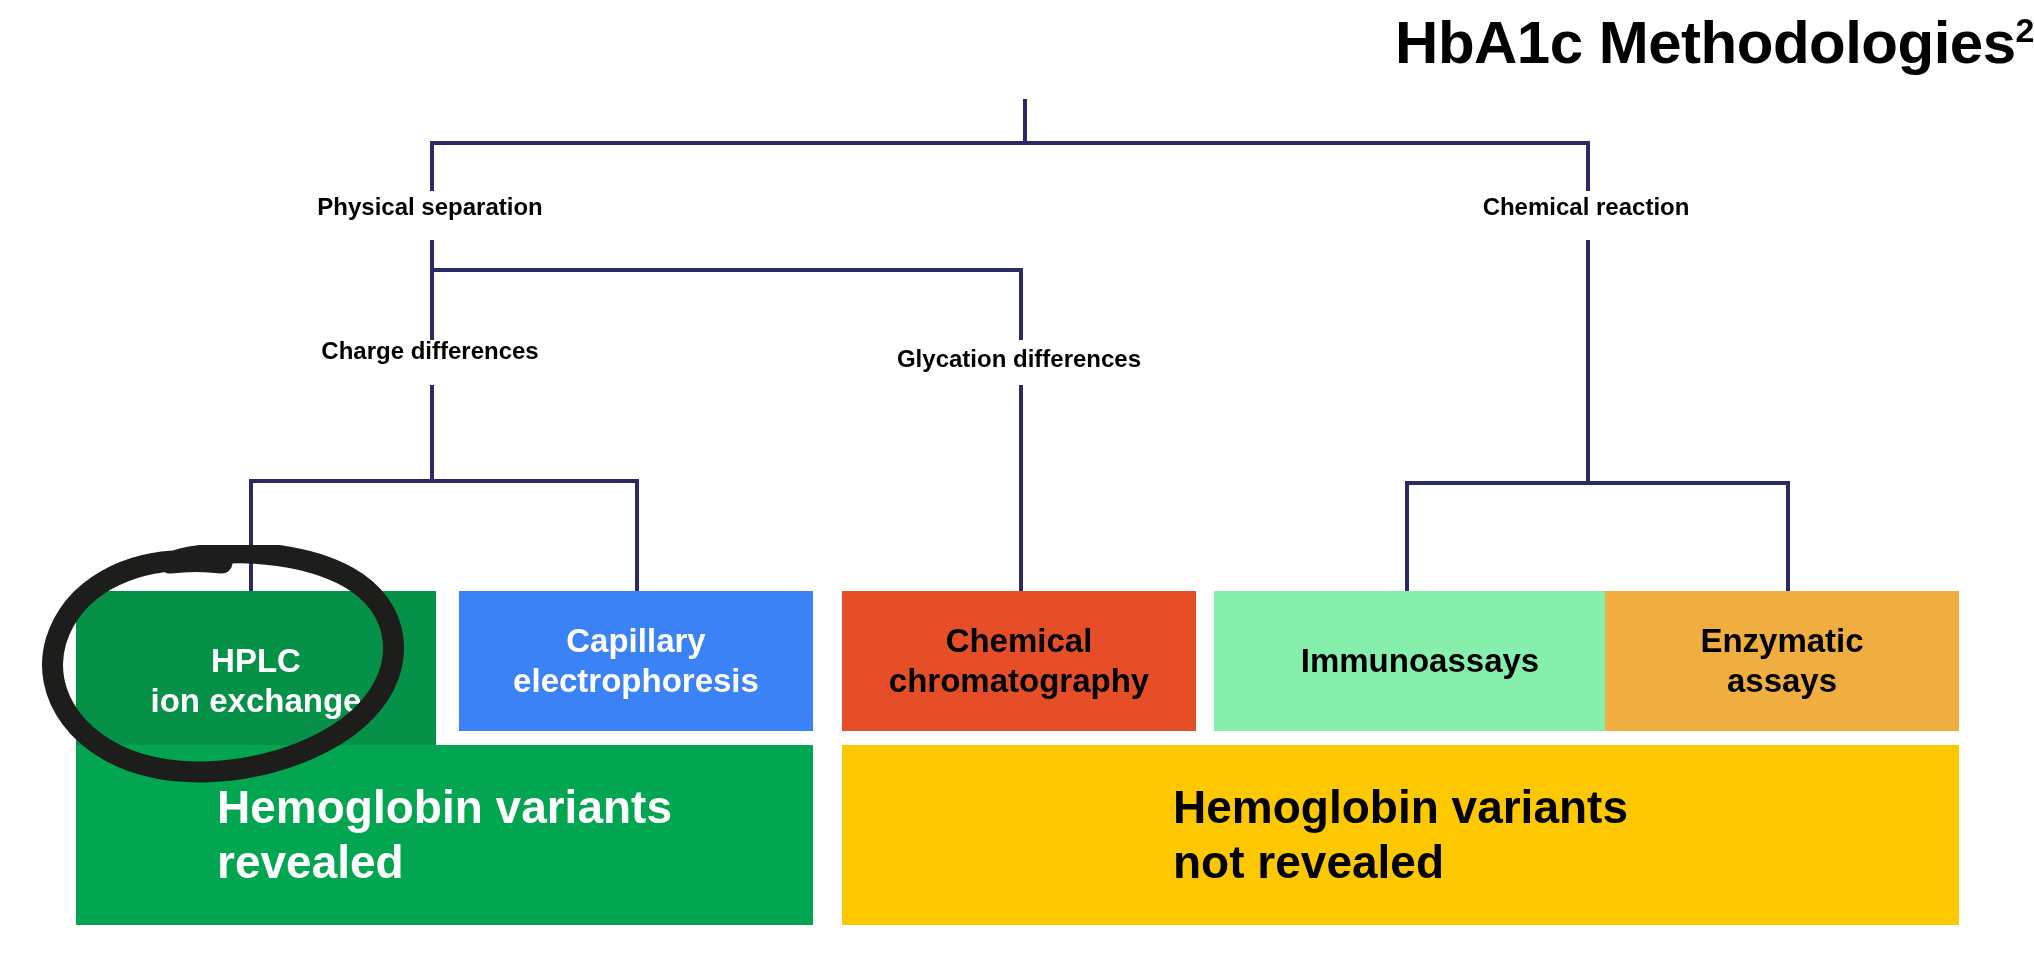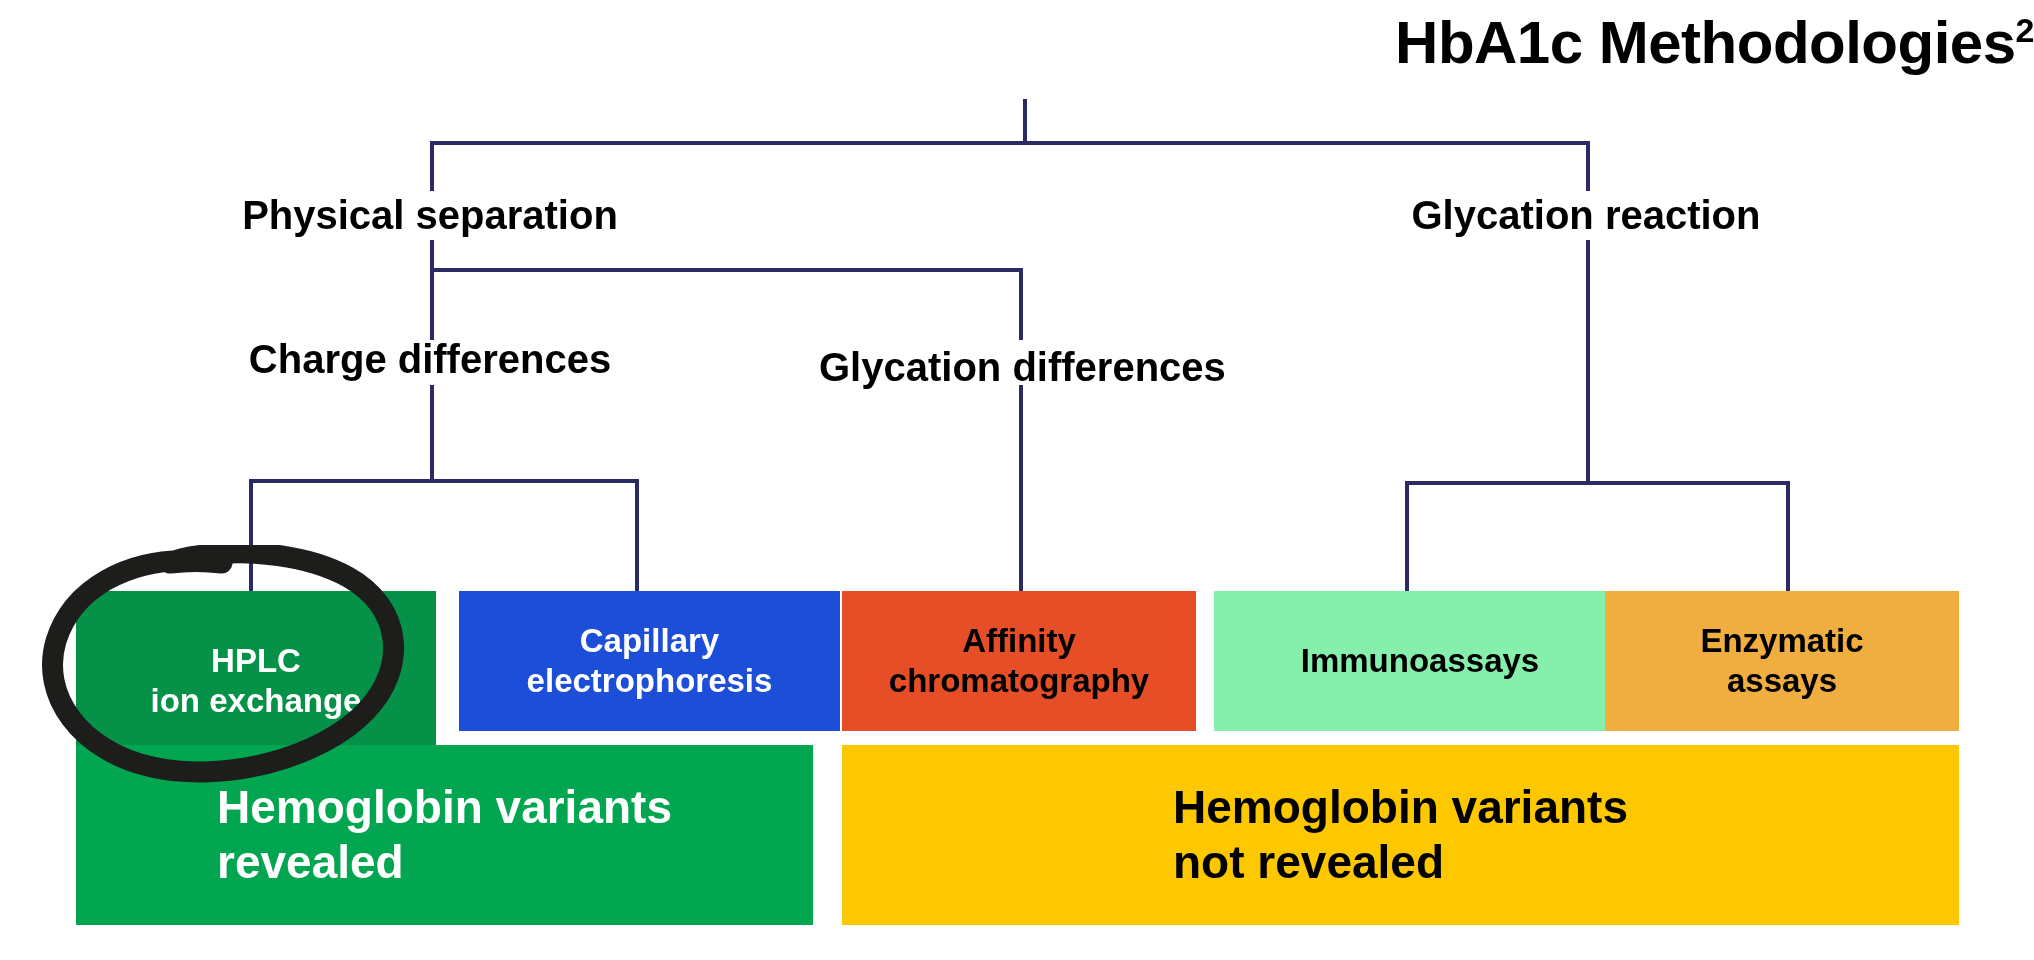--- a/index.html
+++ b/index.html
@@ -42,21 +42,21 @@
   .line {
     position: absolute;
     background: #2b2a65;
   }
   .v { width: 4px; }
   .h { height: 4px; }
 
   
   .node-label {
     position: absolute;
-    font-size: 40px;
+    font-size: 24px;
     font-weight: bold;
     color: #000000;
     white-space: nowrap;
     text-align: center;
   }
 
   
   .method-box {
     position: absolute;
     display: flex;
@@ -131,43 +131,43 @@
   <div class="line v" style="left:1586px; top:240px; height:243px;"></div>
 
   <div class="line h" style="left:1405px; top:481px; width:385px;"></div>
 
   <div class="line v" style="left:1405px; top:481px; height:110px;"></div>
 
   <div class="line v" style="left:1786px; top:481px; height:110px;"></div>
 
   <div class="node-label" style="left:230px; top:193px; width:400px;">Physical separation</div>
 
-  <div class="node-label" style="left:1396px; top:193px; width:380px;">Glycation reaction</div>
+  <div class="node-label" style="left:1396px; top:193px; width:380px;">Chemical reaction</div>
 
   <div class="node-label" style="left:240px; top:337px; width:380px;">Charge differences</div>
 
   <div class="node-label" style="left:819px; top:337px; width:400px;margin-top:8px;">Glycation differences</div>
 
   <div class="method-box" style="left:76px; top:591px; width:360px; height:180px; background:#069149; color:#ffffff;">
     <span>
       <span>HPLC</span><br>
       <span>ion exchange</span>
     </span>
   </div>
 
-  <div class="method-box" style="left:459px; top:591px; width:381px; height:140px; background:#1d4ed8; color:#ffffff;justify-content:center;">
+  <div class="method-box" style="left:459px; top:591px; width:354px; height:140px; background:#3b82f6; color:#ffffff;justify-content:center;">
     <span>
       <span>Capillary</span><br>
       <span>electrophoresis</span>
     </span>
   </div>
 
   <div class="method-box" style="left:842px; top:591px; width:354px; height:140px; background:#e54e26; color:#000000;">
     <span>
-      <span>Affinity</span><br>
+      <span>Chemical</span><br>
       <span>chromatography</span>
     </span>
   </div>
 
   <div class="method-box" style="left:1214px; top:591px; width:412px; height:140px; background:#86efac; color:#000000;">
     <span>
       <span>Immunoassays</span>
     </span>
   </div>
 

